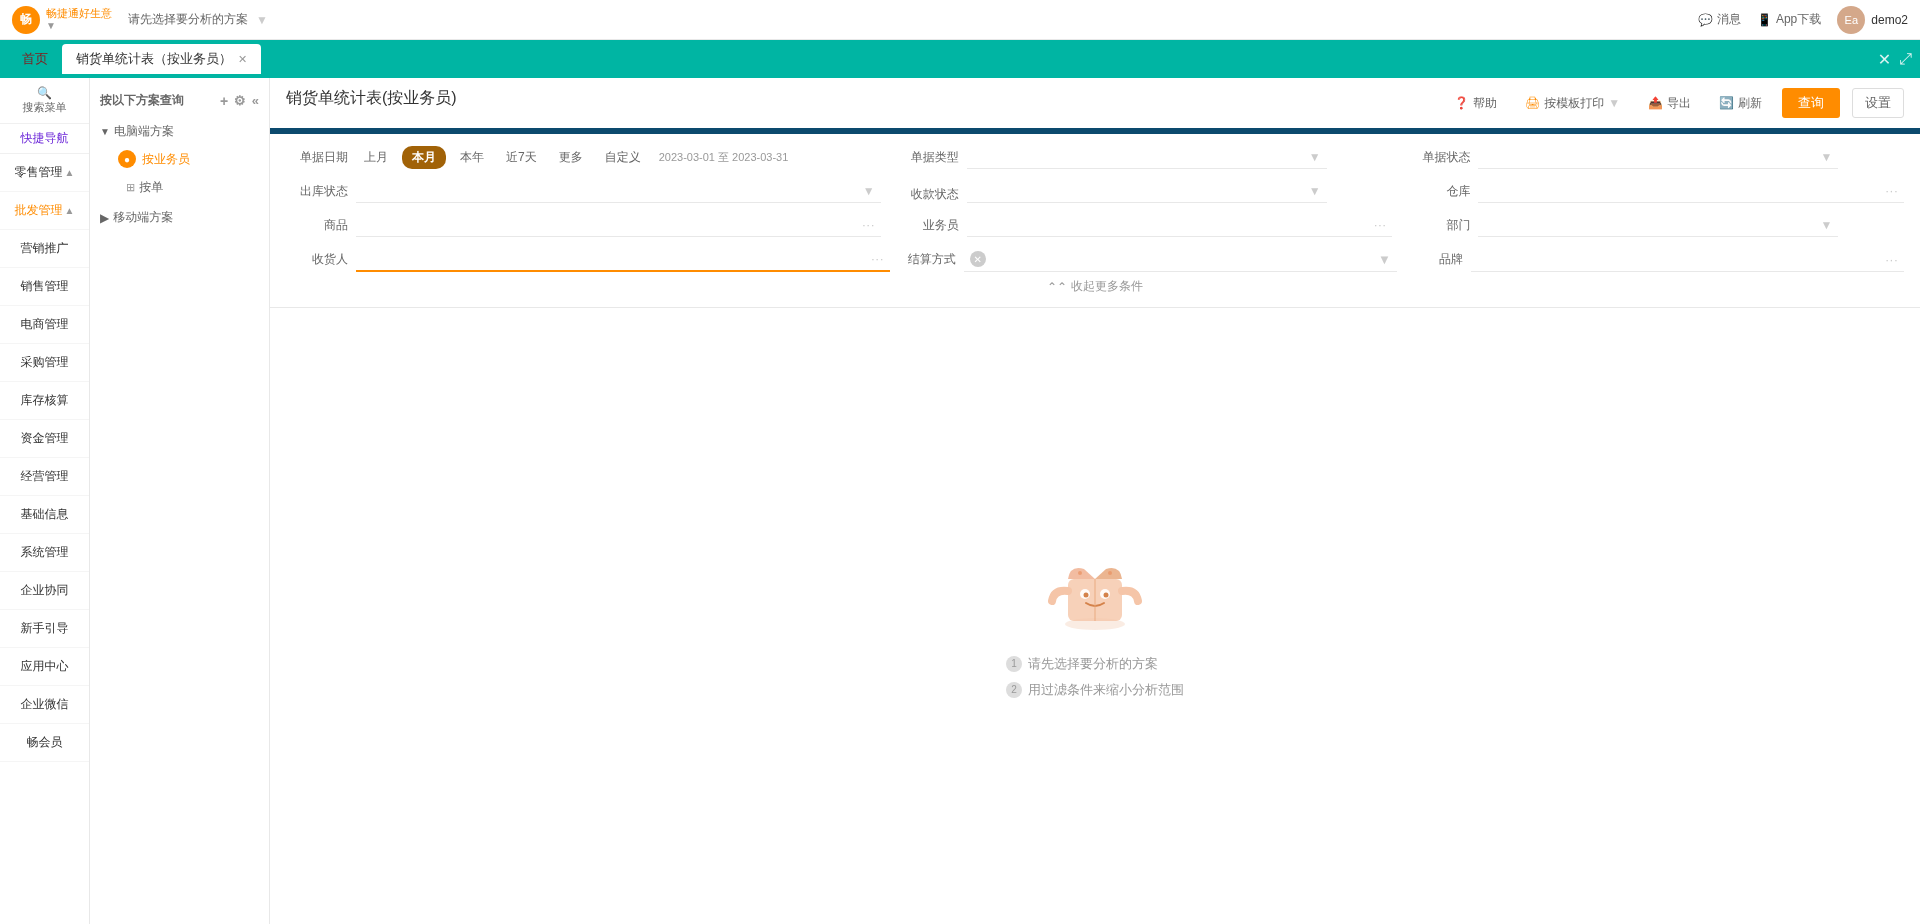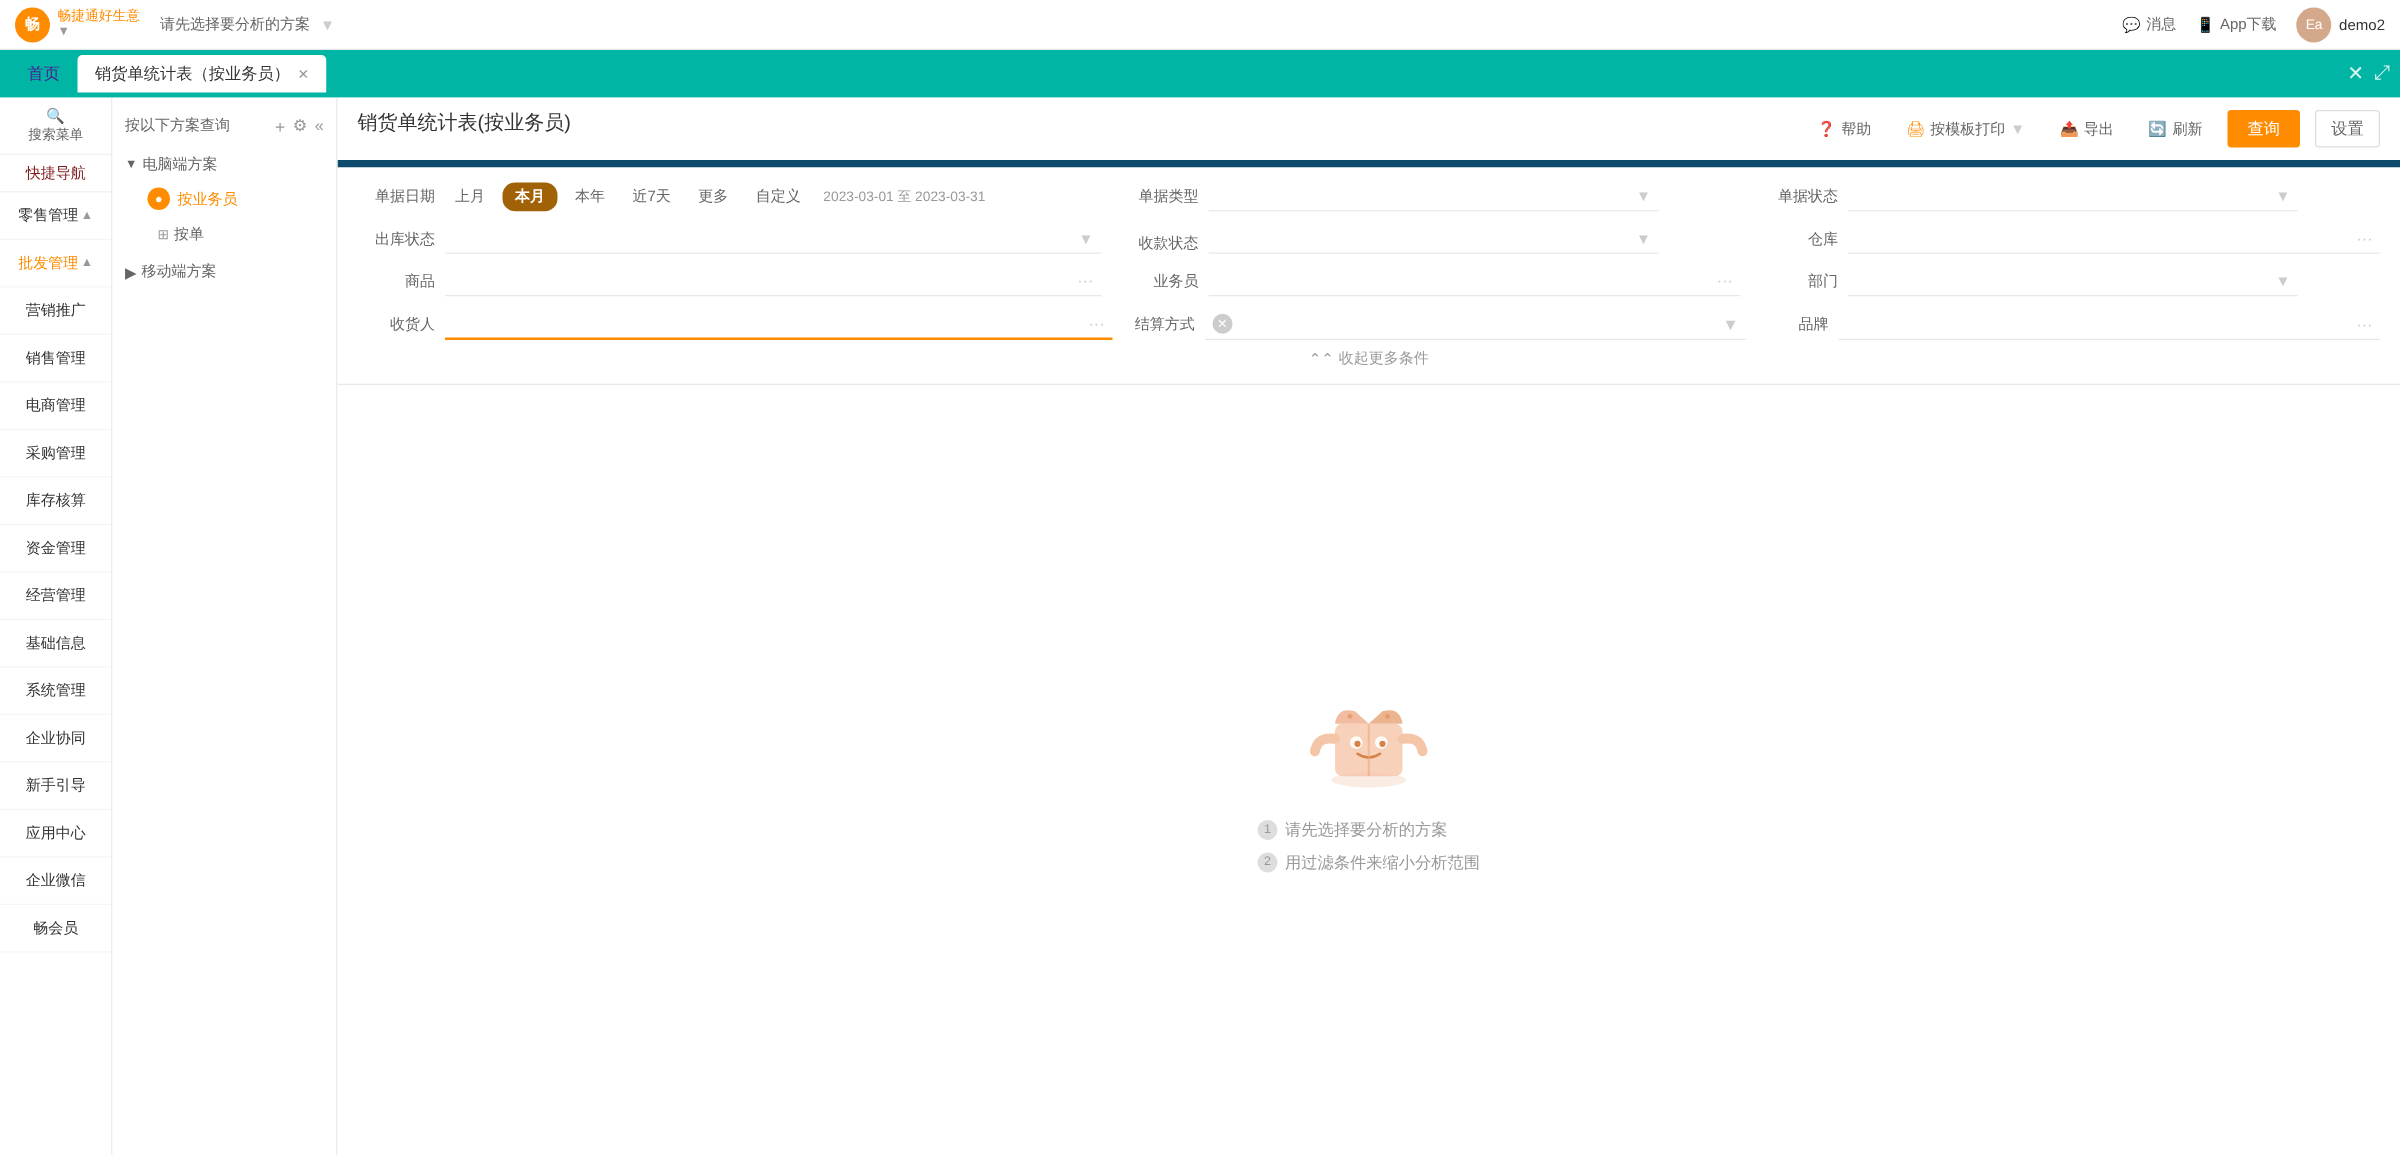--- a/index.html
+++ b/index.html
@@ -37,21 +37,21 @@
       height: 30px;
       padding: 0 14px;
       display: flex;
       align-items: center;
       gap: 6px;
       font-size: 13px;
       cursor: pointer;
       border-radius: 4px 4px 0 0;
       color: rgba(255,255,255,0.85);
     }
-    .tab-item.home { color: #4c1d95; }
+    .tab-item.home { color: #7f1d1d; }
     .tab-item.active { background: #fff; color: #333; }
     .tab-close { font-size: 11px; color: #999; cursor: pointer; }
     .tab-bar-right { margin-left: auto; display: flex; gap: 8px; }
     .tab-bar-btn { color: rgba(255,255,255,0.85); cursor: pointer; font-size: 16px; }
 
     
     .main-layout {
       display: flex;
       flex: 1;
       overflow: hidden;
@@ -70,21 +70,21 @@
       padding: 8px 6px;
       font-size: 12px;
       color: #ff8c00;
       cursor: pointer;
       border-bottom: 1px solid #f0f0f0;
       text-align: center;
     }
     .sidebar-quick {
       padding: 6px;
       font-size: 12px;
-      color: #7f1d1d;
+      color: #6d28d9;
       cursor: pointer;
       border-bottom: 1px solid #f0f0f0;
       text-align: center;
     }
     .sidebar-item {
       padding: 10px 6px;
       text-align: center;
       font-size: 12px;
       color: #333;
       cursor: pointer;
@@ -107,20 +107,21 @@
       padding: 8px 0;
       overflow-y: auto;
     }
     .panel-header {
       display: flex;
       align-items: center;
       justify-content: space-between;
       padding: 6px 10px;
       font-size: 12px;
       color: #666;
+      font-weight: bold;
     }
     .panel-header-actions { display: flex; gap: 6px; color: #999; cursor: pointer; }
     .scheme-group { margin: 4px 0; }
     .scheme-group-title {
       display: flex;
       align-items: center;
       gap: 4px;
       padding: 4px 10px;
       font-size: 12px;
       color: #666;

